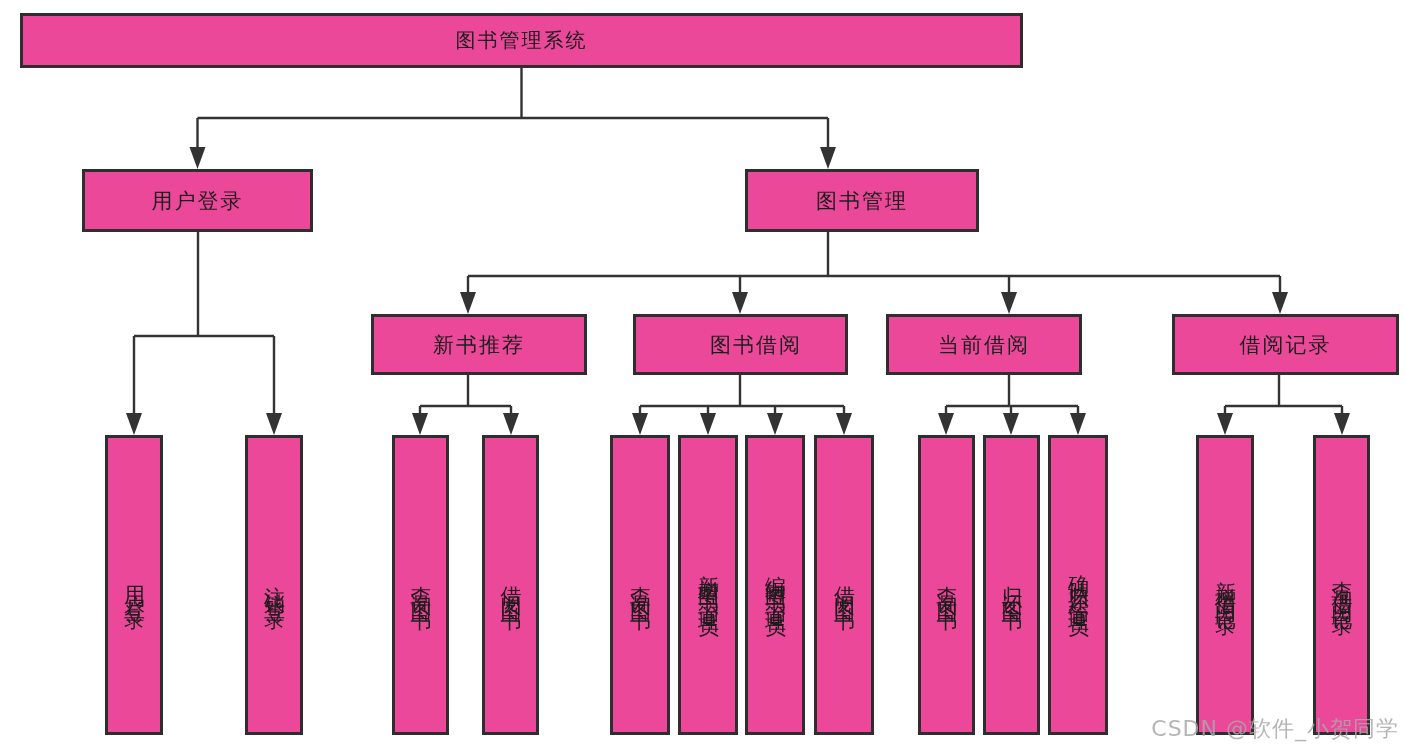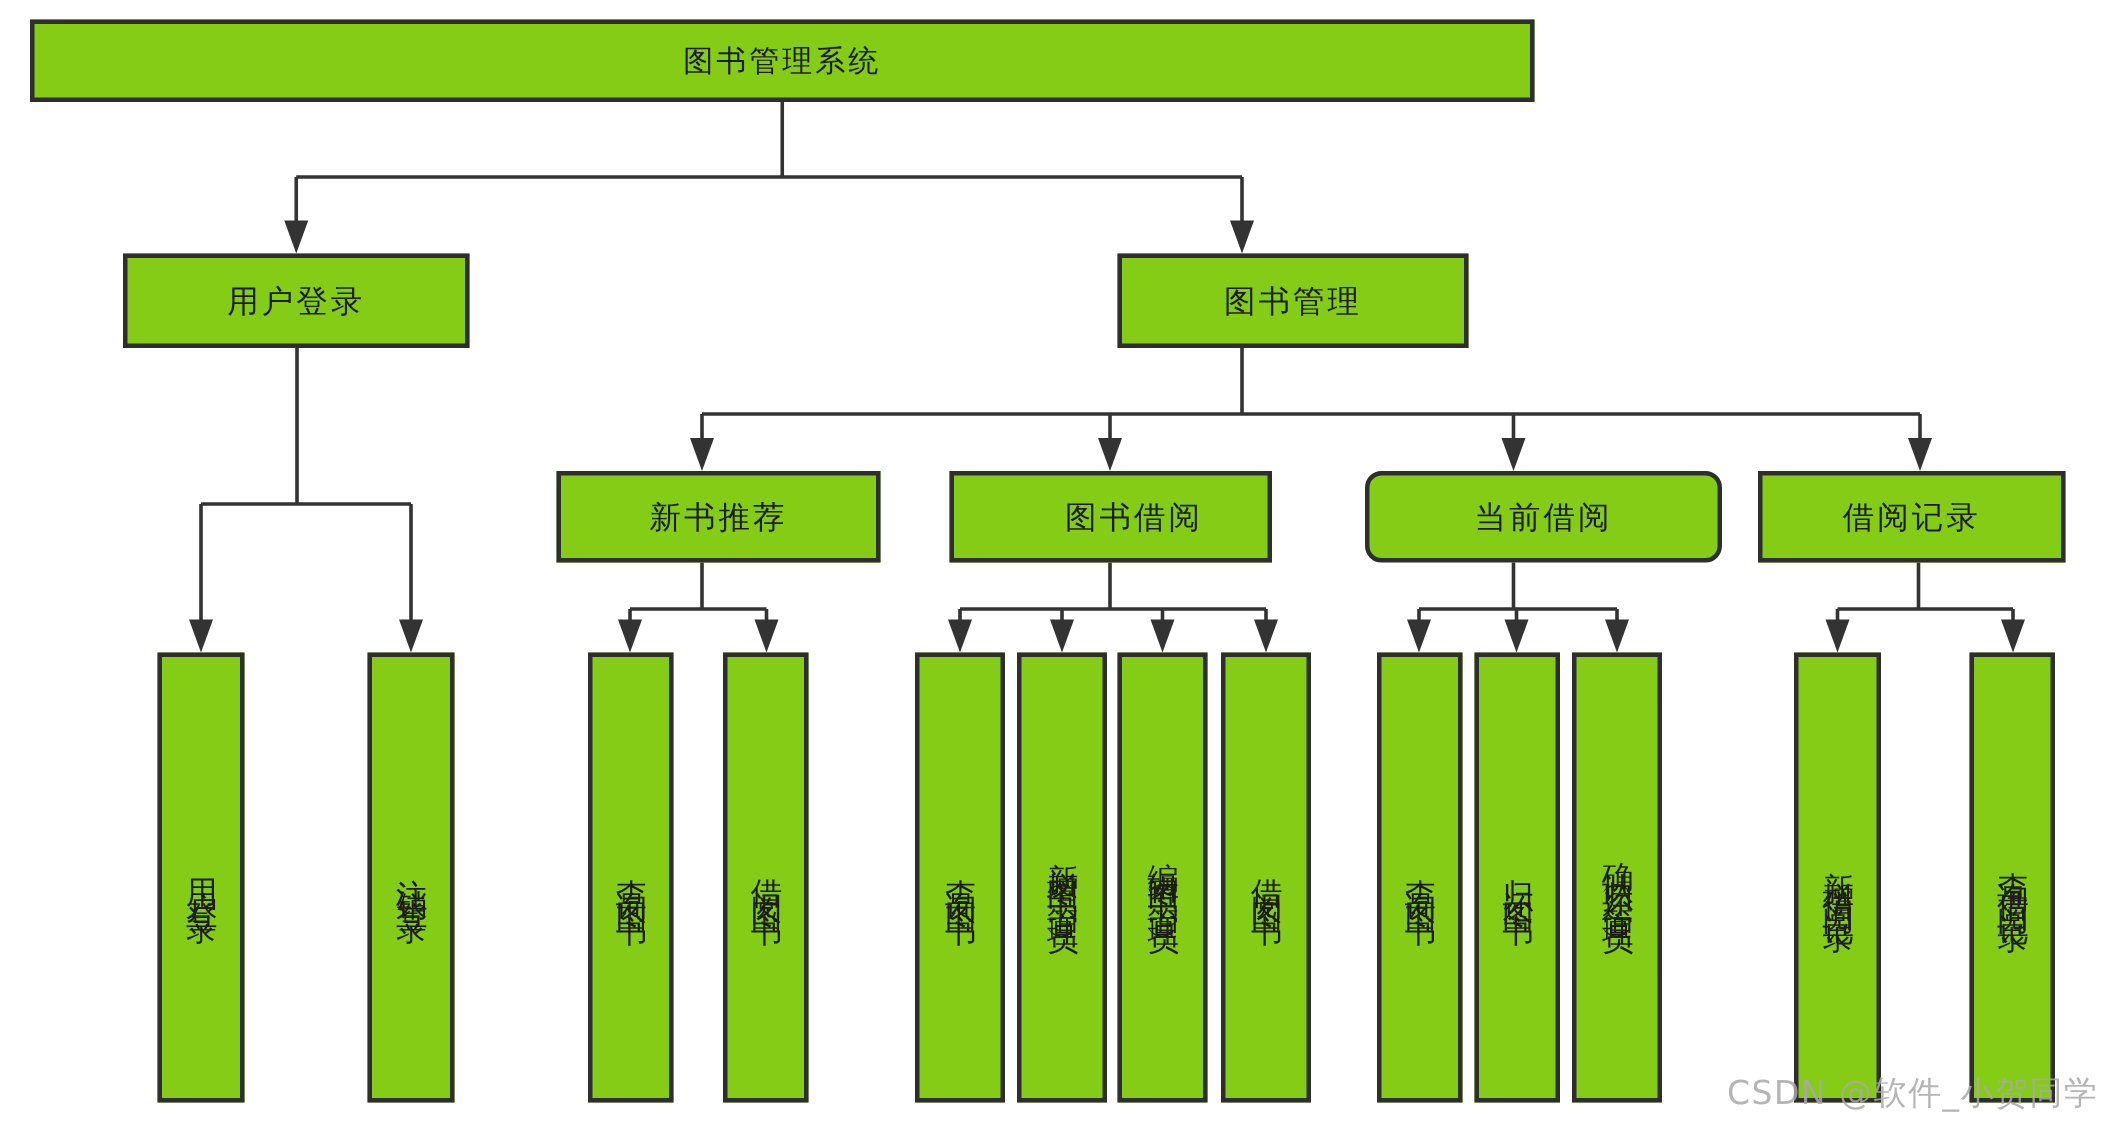--- a/index.html
+++ b/index.html
@@ -13,36 +13,36 @@
   }
   svg.connectors {
     position: absolute;
     left: 0; top: 0;
     width: 1405px; height: 747px;
   }
   .node {
     position: absolute;
     box-sizing: border-box;
     border: 3px solid #2e2e2e;
-    background: #84cc16;
+    background: #ec4899;
     color: #1c1c1c;
     display: flex;
     align-items: center;
     justify-content: center;
     font-size: 21px;
     letter-spacing: 2px;
     white-space: nowrap;
   }
   .root { left: 20px; top: 13px; width: 1003px; height: 55px; font-size: 20px; }
   .n-user-login    { left: 82px;  top: 169px; width: 231px; height: 63px; }
   .n-book-mgmt     { left: 745px; top: 169px; width: 234px; height: 63px; }
   .n-new-book-rec  { left: 371px; top: 314px; width: 216px; height: 61px; }
   .n-book-borrow   { left: 633px; top: 314px; width: 215px; height: 61px; padding-left: 31px; }
-  .n-current-borrow{ left: 910px; top: 314px; width: 238px; height: 61px; border-radius: 11px; }
-  .n-borrow-record { left: 1172px;top: 314px; width: 205px; height: 61px; }
+  .n-current-borrow{ left: 886px; top: 314px; width: 196px; height: 61px; }
+  .n-borrow-record { left: 1172px;top: 314px; width: 227px; height: 61px; }
   .leaf {
     top: 435px;
     height: 300px;
     writing-mode: vertical-rl;
     text-orientation: mixed;
     font-size: 21px;
     letter-spacing: 8px;
     white-space: normal;
     line-height: 1;
   }

